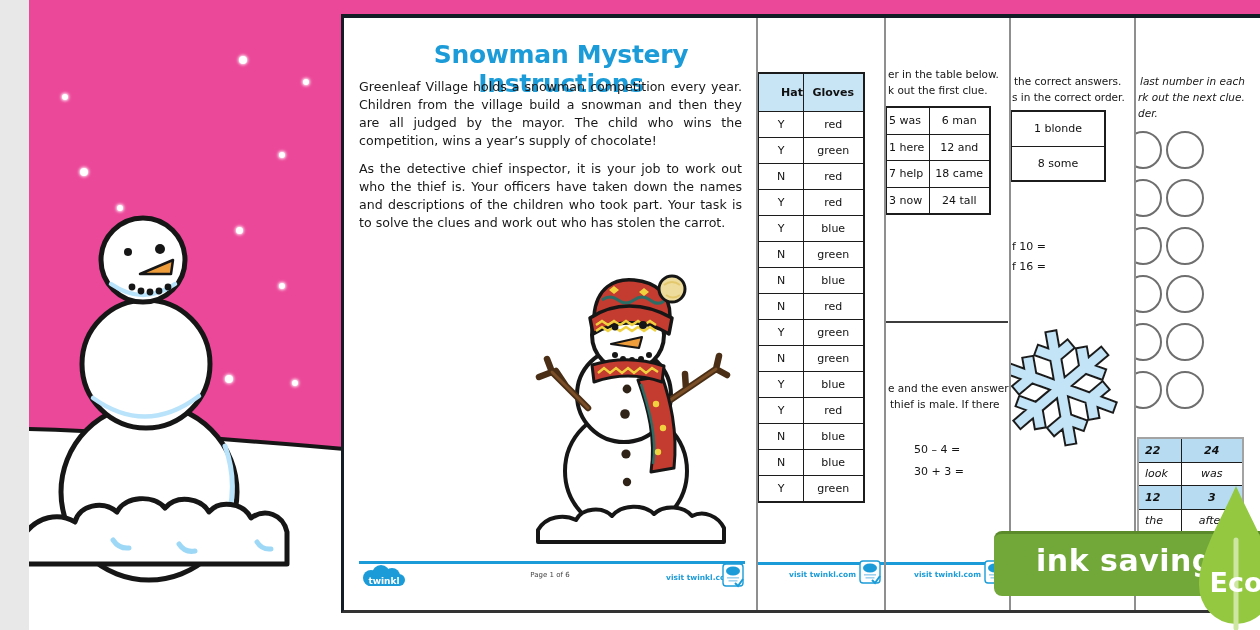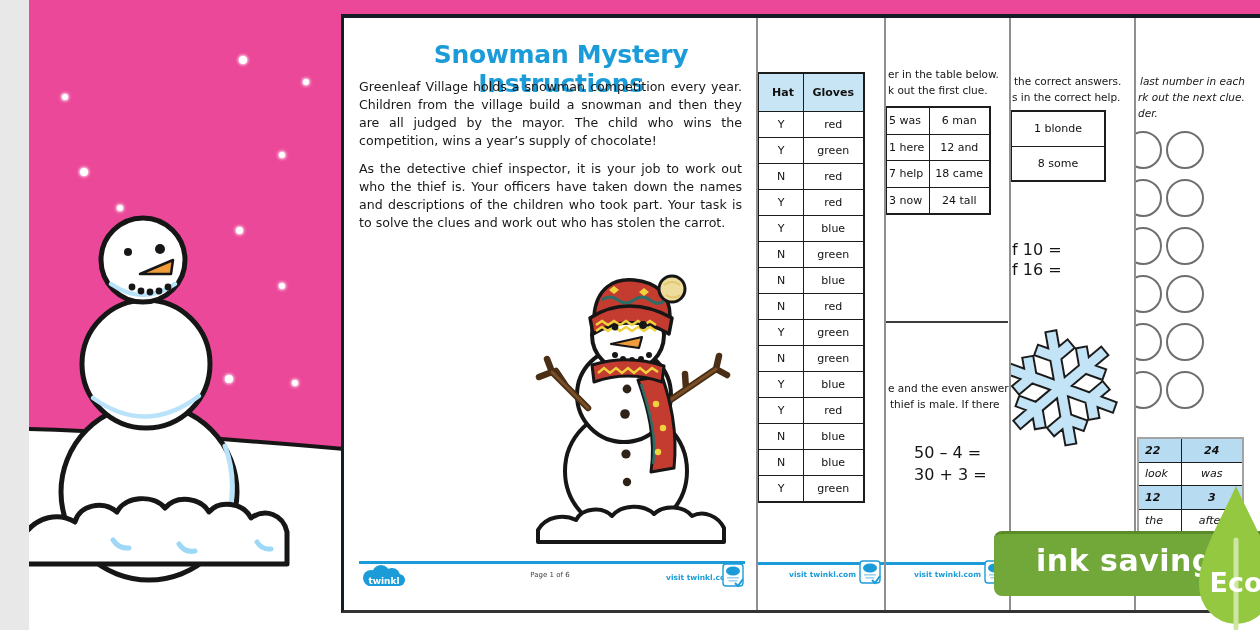--- a/index.html
+++ b/index.html
@@ -39,35 +39,35 @@
   .badge{position:absolute;}
   .p1 .badge{left:378px;top:545px;}
   .p2 .badge,.p3 .badge{right:3px;top:542px;}
 
   
   table.t{border-collapse:collapse;table-layout:fixed;position:absolute;background:#fff;}
   table.t td,table.t th{border:1.6px solid #1c1c1c;font-size:11px;color:#111;text-align:center;
                         padding:0;overflow:hidden;white-space:nowrap;}
   .t2{left:0;top:54px;width:105px;border:2px solid #1c1c1c;border-left:none;}
   .t2 th{height:37px;background:#c8e5f5;font-weight:bold;}
-  .t2 th:first-child{text-align:center;padding-left:4px;}
+  .t2 th:first-child{text-align:right;padding-left:4px;}
   .t2 td{height:25px;}
   .t3{left:0;top:88px;width:103px;border:2px solid #1c1c1c;border-left:none;}
   .t3 td{height:25.5px;}
   .t3 td:first-child{text-align:left;padding-left:2px;}
   .t4{left:0;top:92px;width:95px;border:2px solid #1c1c1c;border-left:none;}
   .t4 td{height:33.5px;}
   .t5{left:1px;top:419px;width:105px;border:2px solid #a3a3a3;}
   .t5 td{height:22.5px;font-size:10.5px;}
   .t5 tr.hl td{background:#b7dcf2;font-weight:bold;font-size:11px;}
   .t5 td:first-child{text-align:left;padding-left:6px;}
 
   .frag{position:absolute;font-size:10.5px;color:#151515;white-space:nowrap;}
   .sep{position:absolute;left:0;top:303px;width:122px;height:1.6px;background:#3c3c3c;}
-  .eq{position:absolute;font-size:16px;color:#151515;white-space:nowrap;}
+  .eq{position:absolute;font-size:11px;color:#151515;white-space:nowrap;}
   .circ{position:absolute;width:38px;height:38px;border:2px solid #6e6e6e;border-radius:50%;box-sizing:border-box;background:#fff;}
   .snowflake-wrap{position:absolute;left:-35px;top:298px;}
 
   
   .eco-bar{position:absolute;left:965px;top:531px;width:292px;height:65px;background:#72a739;
            border-top:3px solid #5a8a29;border-radius:8px 5px 5px 8px;z-index:5;box-sizing:border-box;}
   .eco-bar span{position:absolute;left:42px;top:9px;font-size:30px;font-weight:bold;color:#fff;letter-spacing:.5px;}
   .eco-leaf{position:absolute;left:1160px;top:480px;z-index:6;}
 </style>
 </head>
@@ -321,21 +321,21 @@
         <rect x="1" y="1" width="20" height="22" rx="3" fill="#fff" stroke="#1b9cd8" stroke-width="1.4"></rect>
         <ellipse cx="11" cy="8" rx="7" ry="4.5" fill="#1b9cd8"></ellipse>
         <rect x="5" y="14" width="12" height="1.6" fill="#9fd3ee"></rect>
         <rect x="6.5" y="17" width="9" height="1.6" fill="#9fd3ee"></rect>
         <path d="M13 20 l3 3 5-7" stroke="#1b9cd8" stroke-width="2" fill="none"></path>
       </svg>
     </div>
 
     <div class="page p4">
       <div class="frag" style="left:3px;top:57px;text-align:right;">the correct answers.</div>
-      <div class="frag" style="left:1px;top:73px;">s in the correct help.</div>
+      <div class="frag" style="left:1px;top:73px;">s in the correct order.</div>
       <table class="t t4">
         <tbody>
             <tr>
               <td>1 blonde</td>
             </tr>
         <tr>
               <td>8 some</td>
             </tr>
       </tbody>
         </table>

